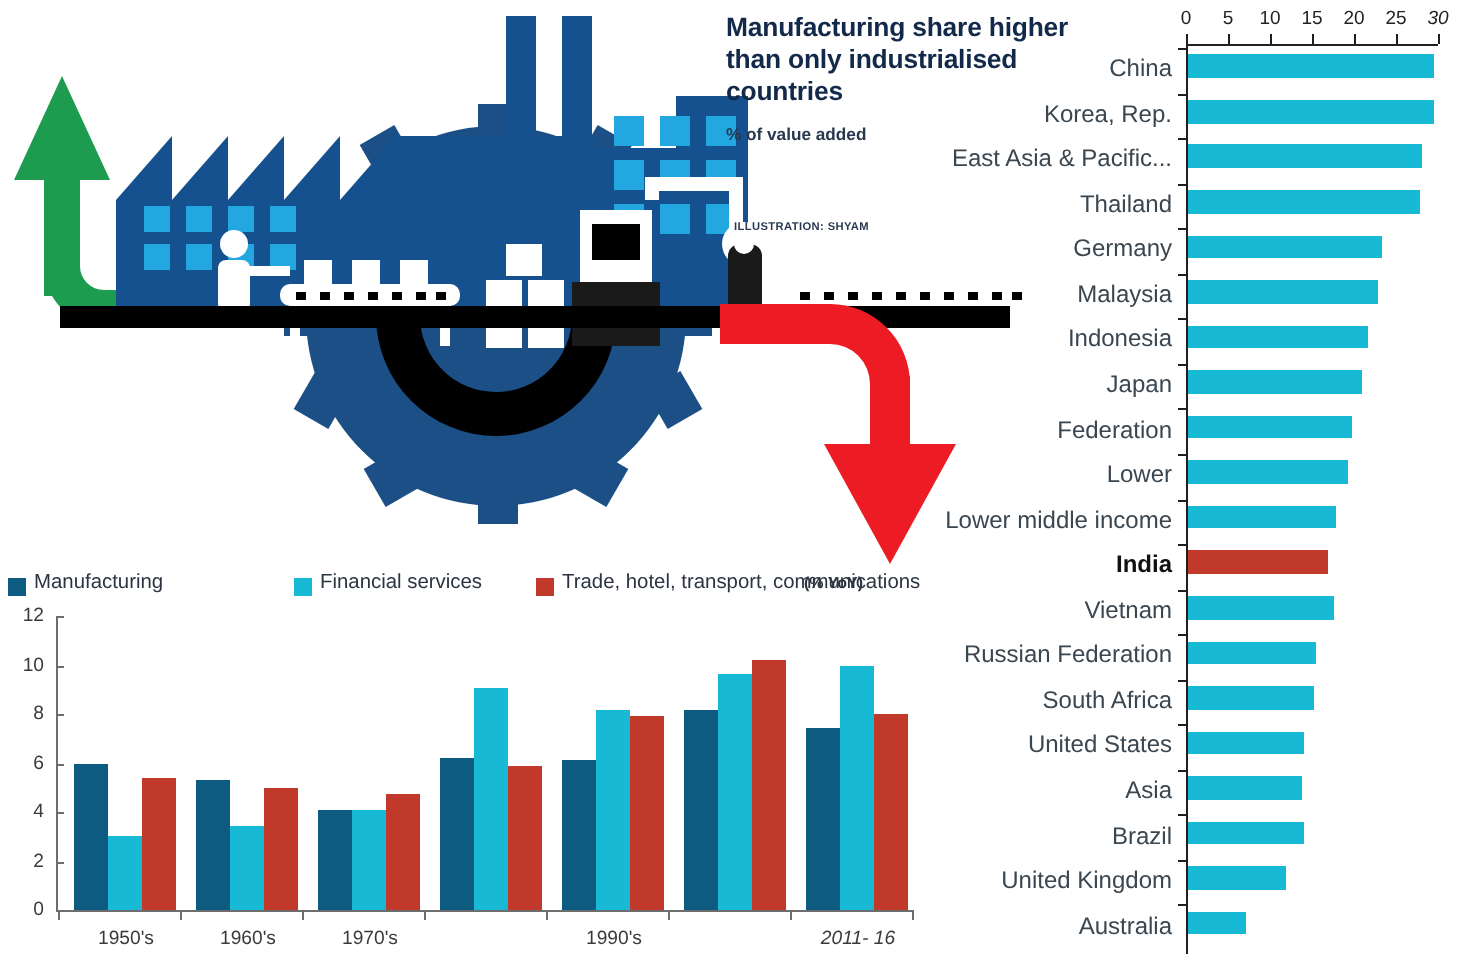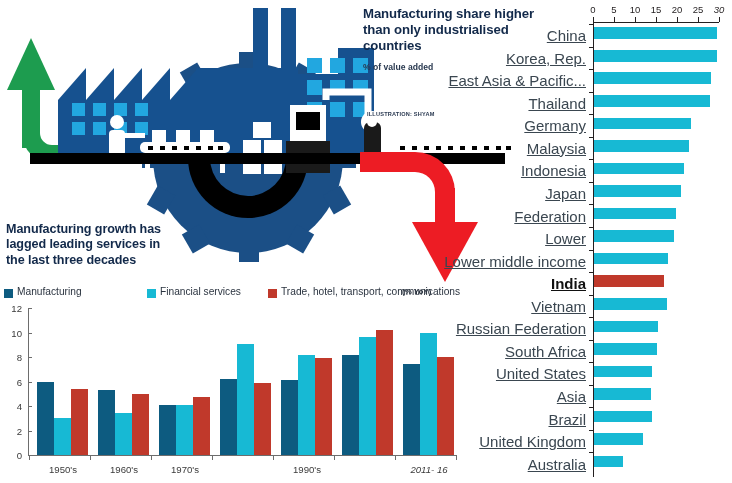--- a/index.html
+++ b/index.html
@@ -30,21 +30,21 @@
   
   #illus{left:0px;top:0px;width:520px;height:290px;}
 
   
   #barchart{left:460px;top:0px;width:272px;height:483px;}
   .bc-axis-top{position:absolute;left:133px;top:22px;width:126px;height:1px;background:#231f20;}
   .bc-vaxis{position:absolute;left:133px;top:22px;width:1.2px;height:455px;background:#231f20;}
   .bc-tickmark{position:absolute;width:1px;height:5px;background:#231f20;top:17px;}
   .bc-ticklabel{position:absolute;top:4px;font-size:9.5px;color:#231f20;transform:translateX(-50%);}
   .bc-row{position:absolute;left:0;width:272px;height:22.6px;}
-  .bc-label{position:absolute;right:146px;top:3.2px;font-size:15px;color:#3a4650;white-space:nowrap;text-align:right;text-decoration:underline;}
+  .bc-label{position:absolute;right:146px;top:3.2px;font-size:12px;color:#3a4650;white-space:nowrap;text-align:right;}
   .bc-label.hl{color:#111;font-weight:bold;padding-left:32px;}
   .bc-bar{position:absolute;left:134px;top:3.4px;height:11.6px;background:#17b9d4;}
   .bc-bar.red{background:#c0392b;}
   .bc-rowtick{position:absolute;left:129px;width:5px;height:1px;background:#231f20;top:0px;}
 
   
   #colchart{left:0px;top:286px;width:460px;height:197px;}
   .legend-item{position:absolute;top:0px;font-size:10.2px;color:#2b3440;white-space:nowrap;}
   .legend-swatch{position:absolute;width:9px;height:9px;top:2.5px;}
   .legend-text{position:absolute;left:13px;top:0px;}
@@ -206,21 +206,20 @@
         <path d="M415 152 a40 40 0 0 1 40 40 L455 228 L435 228 L435 192 a20 20 0 0 0 -20 -20 Z" fill="#ed1c24"></path>
         <rect x="435" y="188" width="20" height="48" fill="#ed1c24"></rect>
         <path d="M412 222 L478 222 L445 282 Z" fill="#ed1c24"></path>
       </g>
     </svg>
   </div>
 
   <div id="title-right" class="abs headline">Manufacturing share higher than only industrialised countries</div>
   <div id="subtitle-right" class="abs">% of value added</div>
   <div id="credit" class="abs">ILLUSTRATION: SHYAM</div>
-  <div id="title-left" class="abs headline">Manufacturing growth has lagged leading services in the last three decades</div>
 
   <div id="barchart" class="abs">
     <div class="bc-axis-top"></div>
     <div class="bc-vaxis"></div>
     <div id="bc-ticks">
         <div class="bc-tickmark" style="left: 133px;"></div>
         <div class="bc-ticklabel" style="left: 133px;">0</div>
         <div class="bc-tickmark" style="left: 154px;"></div>
         <div class="bc-ticklabel" style="left: 154px;">5</div>
         <div class="bc-tickmark" style="left: 175px;"></div>

